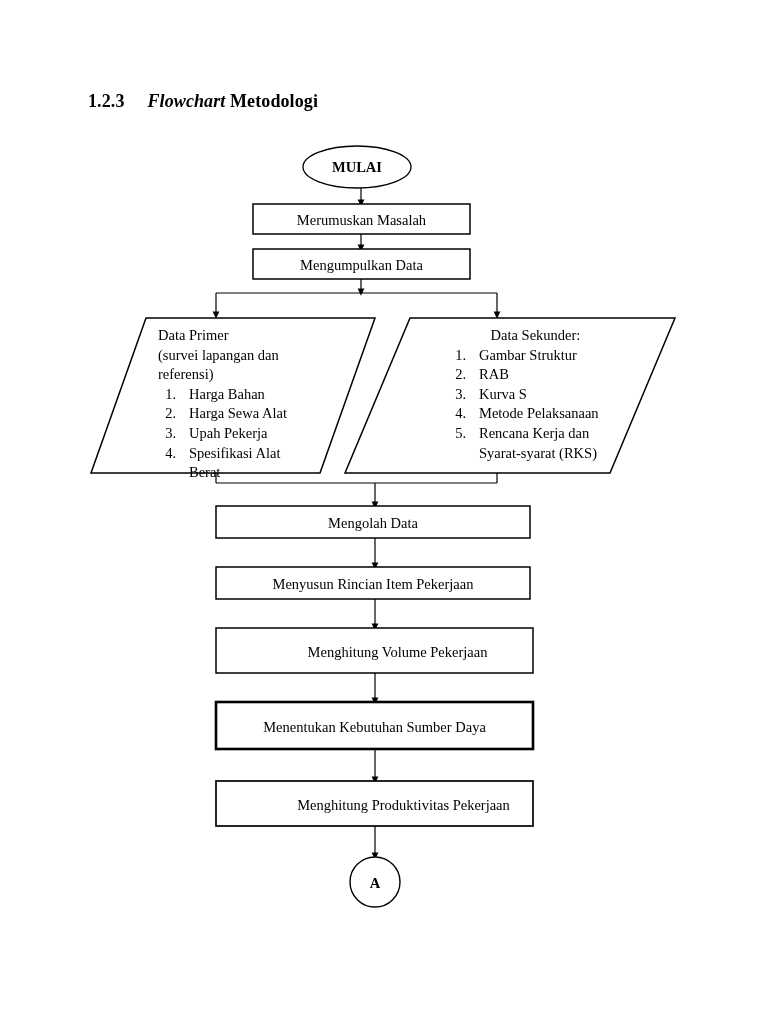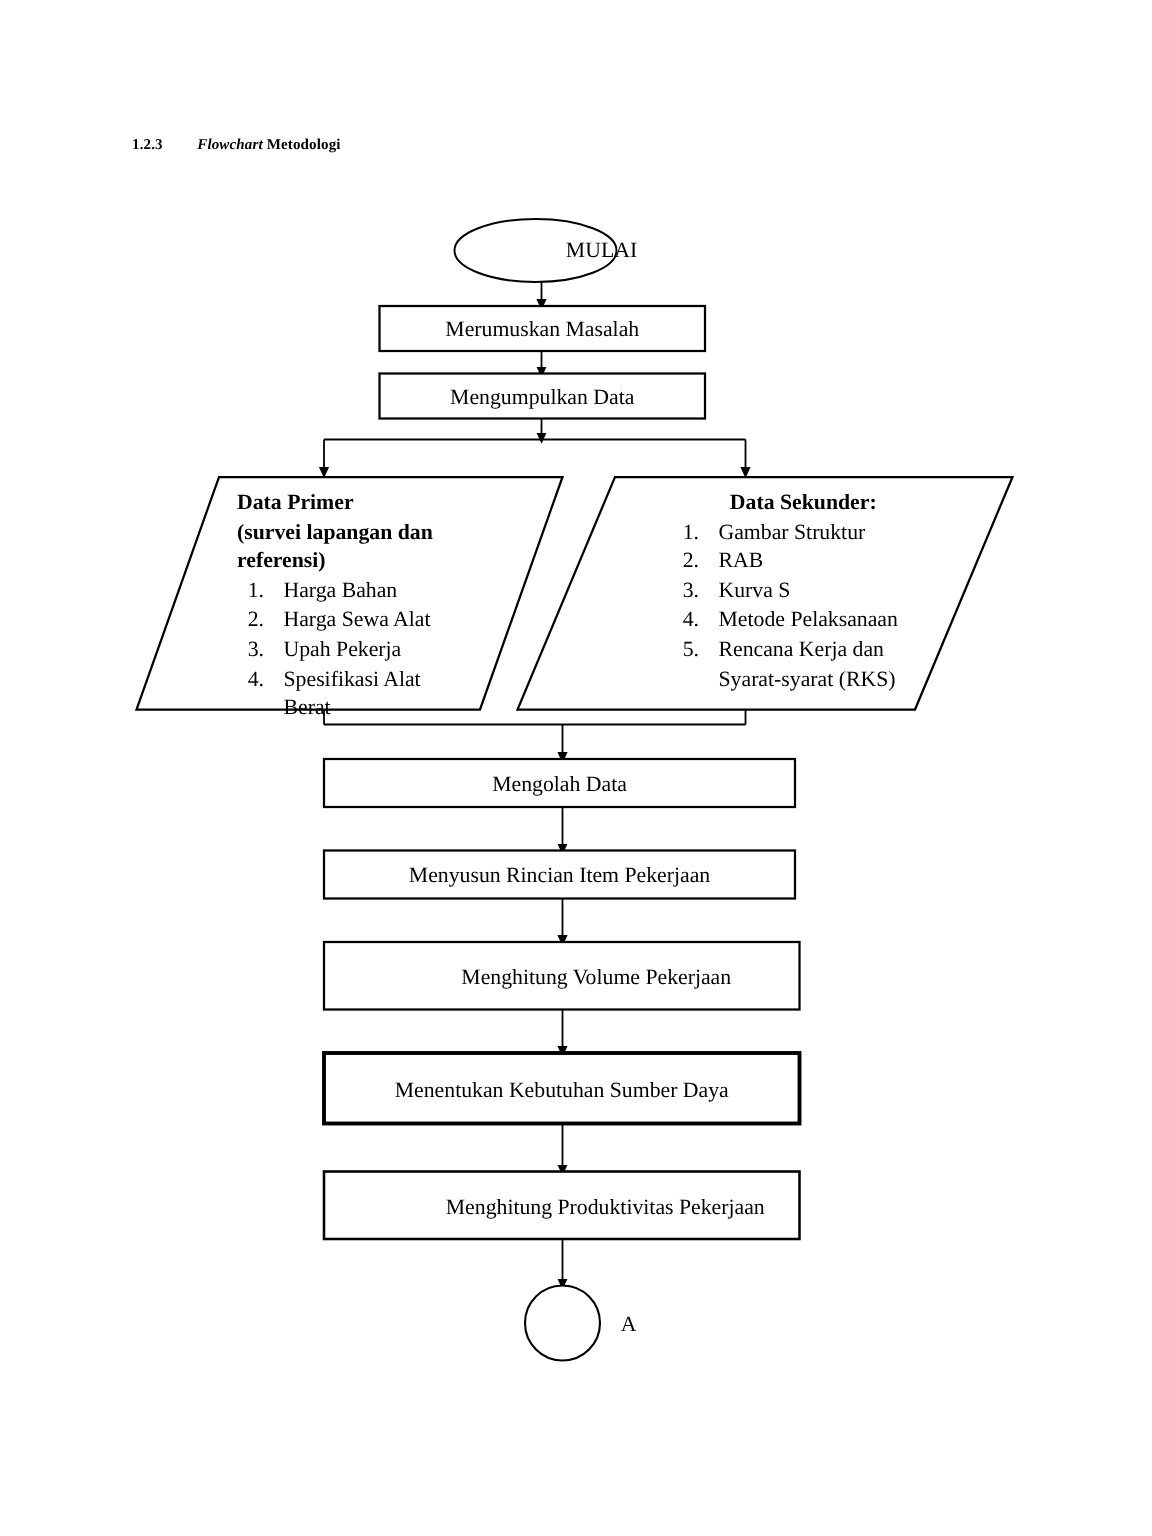--- a/index.html
+++ b/index.html
@@ -22,21 +22,21 @@
     left: 0; top: 0;
     width: 768px;
     height: 1024px;
   }
 
   
   .heading {
     position: absolute;
     left: 88px;
     top: 91px;
-    font-size: 10px;
+    font-size: 18px;
     font-weight: bold;
     letter-spacing: 0.1px;
     white-space: nowrap;
   }
   .heading .num { font-weight: bold; }
   .heading .ital { font-style: italic; font-weight: bold; padding-left: 23px; }
   .heading .rest { font-weight: bold; }
 
   
   #canvas {
@@ -48,30 +48,30 @@
 
   
   .node-text {
     position: absolute;
     font-size: 14.5px;
     line-height: 1.3;
     color: #000;
     text-align: center;
     white-space: nowrap;
   }
-  .node-text.bold { font-weight: normal; padding-left: 44px; }
+  .node-text.bold { font-weight: bold; }
 
   .para-text {
     position: absolute;
     font-size: 14.5px;
     line-height: 19.6px;
     color: #000;
     text-align: left;
   }
-  .para-text .hdr { display: block; font-weight: bold; }
+  .para-text .hdr { display: block; }
   .para-text .hdr.center { text-align: center; }
   ol.items {
     margin: 0;
     padding: 0;
     list-style: none;
   }
   ol.items li {
     display: block;
     position: relative;
     padding-left: 31px;

